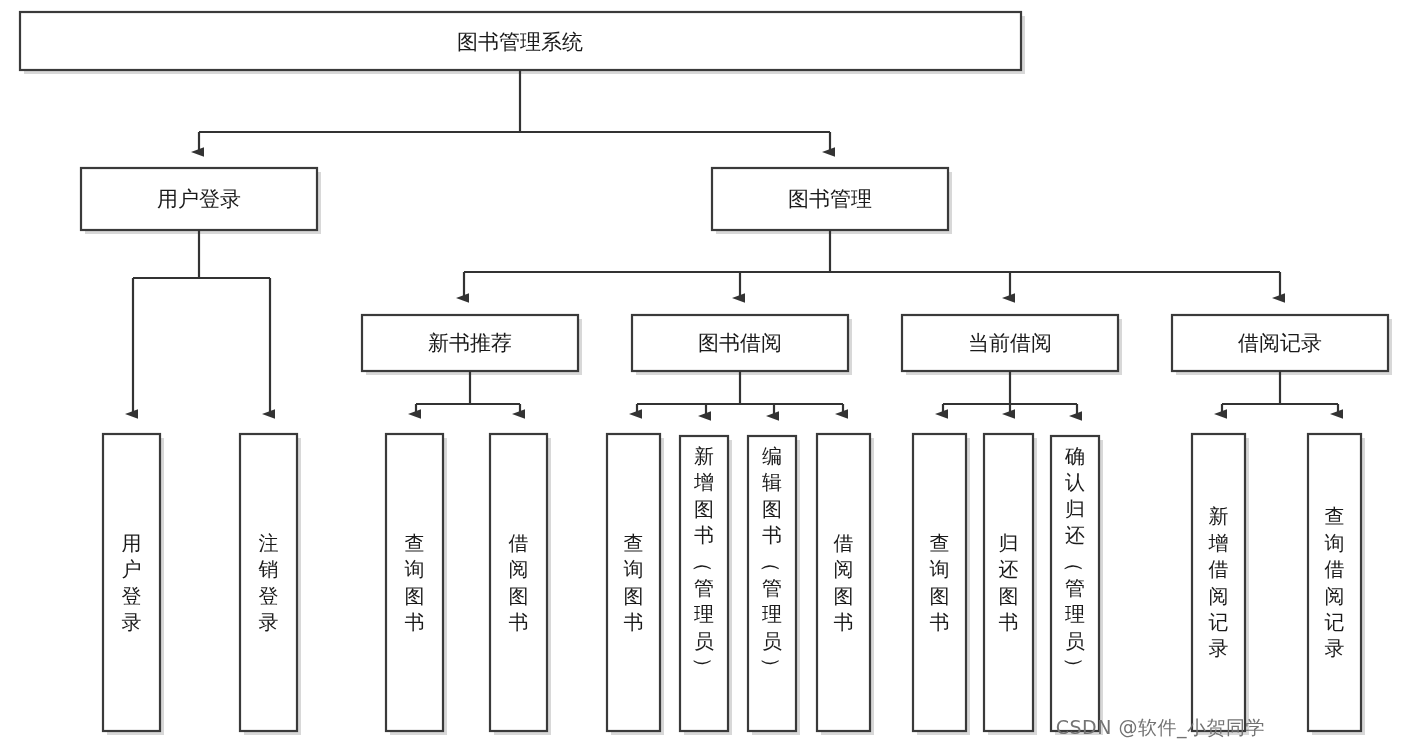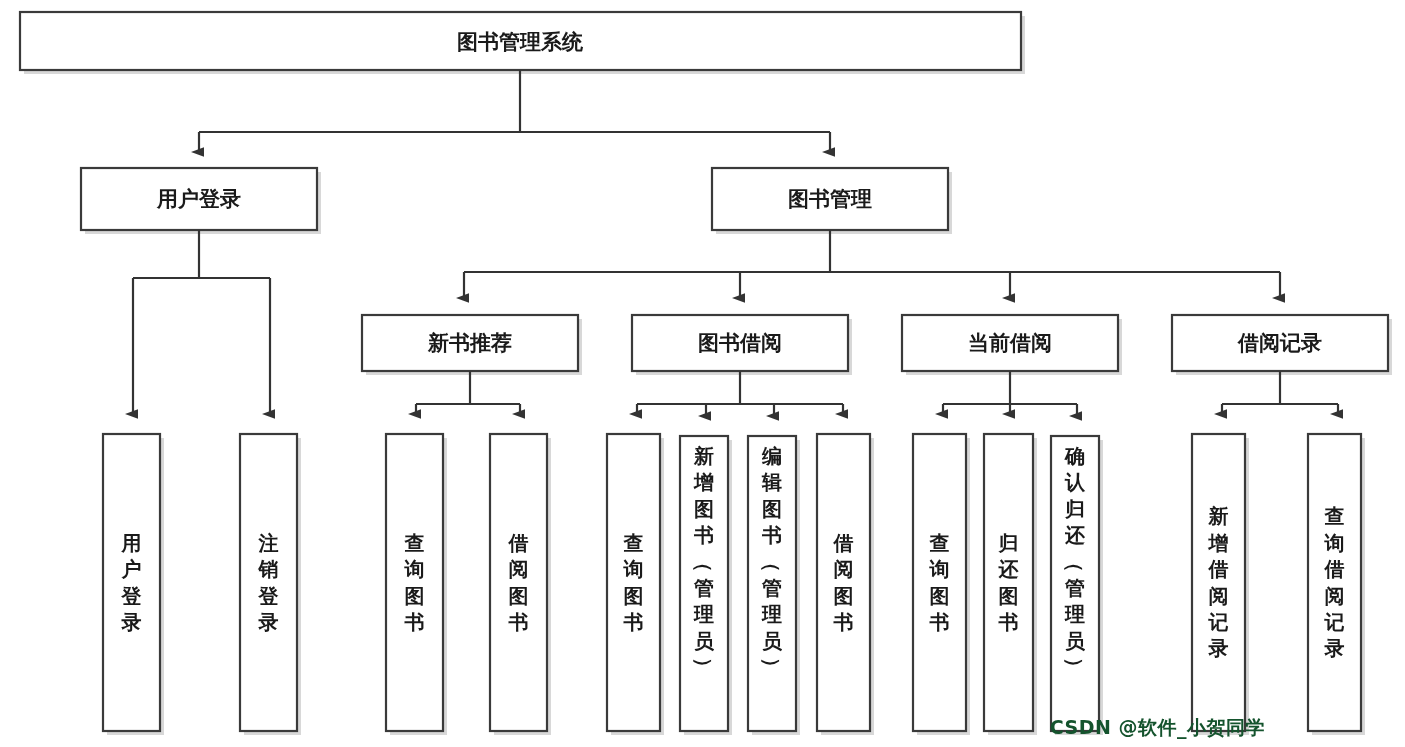--- a/index.html
+++ b/index.html
@@ -12,21 +12,20 @@
     width: 1405px;
     height: 747px;
     font-family: "DejaVu Sans", "Liberation Sans", sans-serif;
     overflow: hidden;
   }
   #diagram-root {
     position: relative;
     width: 1277px;
     height: 747px;
     background: #ffffff;
-    font-weight: bold;
   }
   svg.diagram-canvas {
     position: absolute;
     top: 0;
     left: 0;
     width: 1405px;
     height: 747px;
   }
   .node-box {
     fill: #ffffff;
@@ -77,21 +76,21 @@
     transform: rotate(90deg);
     display: block;
     line-height: 1.32;
   }
   .watermark {
     position: absolute;
     right: 12px;
     bottom: 6px;
     font-family: "DejaVu Sans", "Liberation Sans", sans-serif;
     font-size: 19px;
-    color: #14532d;
+    color: #737373;
     white-space: nowrap;
     letter-spacing: 0.5px;
   }
 </style>
 </head>
 <body>
 
 <div id="diagram-root">
 
   <svg class="diagram-canvas" viewBox="0 0 1405 747" xmlns="http://www.w3.org/2000/svg">

